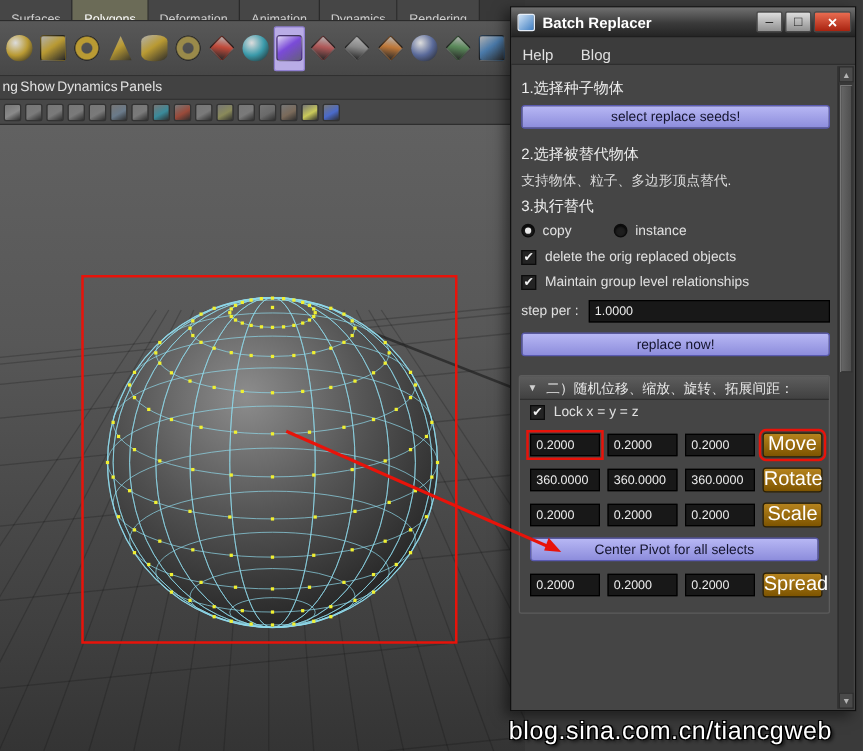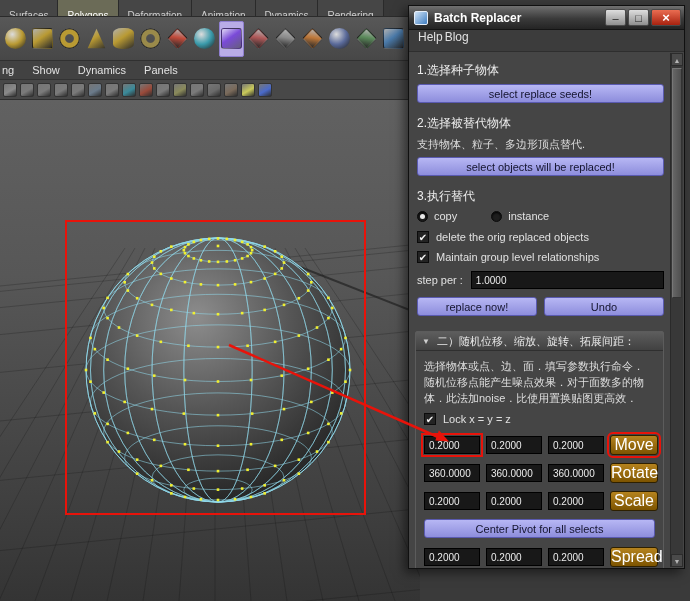--- a/index.html
+++ b/index.html
@@ -19,52 +19,52 @@
     padding:2px 3px;gap:2px;border-bottom:1px solid #303030;overflow:hidden}
   .shelf-cell{width:25px;height:36px;display:flex;align-items:center;justify-content:center;border-radius:2px}
   .shelf-cell.selected{background:#b9ace6;border:1px solid #8f7fd0}
   .shp{width:21px;height:21px}
   .shp-sphere,.shp-torus{border-radius:50%}
   .shp-cube{border-radius:3px;border:1px solid rgba(0,0,0,.4)}
   .shp-cone{clip-path:polygon(50% 4%,92% 96%,8% 96%)}
   .shp-cylinder{border-radius:9px/5px}
   .shp-tool{width:15px;height:15px;transform:rotate(45deg);border-radius:2px;border:1px solid rgba(0,0,0,.4)}
   .panel-menus{position:absolute;left:0;top:61px;width:100%;height:19px;background:#424242;
-    display:flex;align-items:center;gap:18px;padding-left:2px;font-size:11px;color:#e2e2e2;
+    display:flex;align-items:center;gap:2px;padding-left:2px;font-size:11px;color:#e2e2e2;
     border-bottom:1px solid #333;overflow:hidden}
   .vp-iconrow{position:absolute;left:0;top:80px;width:100%;height:20px;background:#484848;
     display:flex;align-items:center;gap:3px;padding-left:3px;border-bottom:1px solid #2e2e2e;overflow:hidden}
   .vp-ic{width:14px;height:14px;border-radius:2px;border:1px solid #333}
   .viewport{position:absolute;left:0;top:100px;width:420px;height:501px;
     background:linear-gradient(#616161 0%,#575757 35%,#3d3d3d 85%,#343434)}
   .viewport svg{position:absolute;left:0;top:0}
 
   
   .dialog{position:absolute;left:408px;top:5px;width:277px;height:564px;background:#454545;
     border:1px solid #101010;box-shadow:-4px 4px 10px rgba(0,0,0,.5);z-index:10}
   .titlebar{height:24px;background:linear-gradient(#707070,#3a3a3a 55%,#242424);
     display:flex;align-items:center;padding:0 3px 0 5px;border-bottom:1px solid #141414}
   .app-icon{width:14px;height:14px;background:linear-gradient(135deg,#cfe2f5,#3f7ec2);
     border:1px solid #e6eef8;border-radius:2px;margin-right:6px;flex:none}
   .title{color:#fff;font-size:12px;font-weight:bold;flex:1;white-space:nowrap}
   .winbtn{width:21px;height:17px;margin-left:2px;display:flex;align-items:center;justify-content:center;
     font-size:11px;color:#1c1c1c;background:linear-gradient(#dedede,#8f8f8f);
     border:1px solid #4a4a4a;border-radius:2px;flex:none}
   .winbtn.close{background:linear-gradient(#ea6d52,#a8220f);color:#fff;font-weight:bold;width:30px;font-size:13px}
-  .menubar{height:22px;background:#3c3c3c;display:flex;align-items:flex-start;gap:2px;padding-left:9px;
+  .menubar{height:22px;background:#3c3c3c;display:flex;align-items:flex-end;gap:22px;padding-left:9px;
     font-size:12px;color:#e0e0e0;border-bottom:1px solid #2e2e2e}
   .content{position:absolute;left:0;top:46px;right:14px;bottom:0;padding:8px 6px 0 8px;overflow:hidden}
 
   .sec-h{font-size:12px;font-weight:normal;color:#ededed;margin:2px 0 5px;white-space:nowrap}
   .btn-purple{display:block;width:100%;height:19px;background:linear-gradient(#b7b7f4,#8d8ddc);
     border:1px solid #5a5ab0;border-radius:3px;font-size:11px;color:#14142e;text-align:center;
     line-height:16px;margin-bottom:12px;font-family:inherit;cursor:default}
   .note{font-size:11px;color:#dcdcdc;margin:0 0 5px;white-space:nowrap}
   .radio-row{display:flex;align-items:center;gap:34px;margin:2px 0 9px;font-size:11px;color:#e0e0e0}
-  .radio{display:flex;align-items:flex-end;gap:6px}
+  .radio{display:flex;align-items:flex-start;gap:6px}
   .radio-dot{width:11px;height:11px;border-radius:50%;background:#1e1e1e;border:1px solid #0b0b0b;
     box-shadow:inset 0 1px 2px #000;position:relative;flex:none}
   .radio-dot.on::after{content:"";position:absolute;left:2px;top:2px;width:5px;height:5px;border-radius:50%;background:#e9e9e9}
   .chk-row{display:flex;align-items:center;gap:7px;margin:0 0 8px;font-size:11px;color:#e0e0e0}
   .chk{width:12px;height:12px;background:#232323;border:1px solid #0b0b0b;color:#f2f2f2;
     font-size:10px;line-height:11px;text-align:center;flex:none}
   .step-row{display:flex;align-items:center;gap:8px;margin:2px 0 8px;font-size:11px;color:#e0e0e0}
   .step-row input{flex:1;height:18px}
   input.fld{background:#181818;border:1px solid #000;color:#ececec;font-size:10px;
     font-family:"Liberation Sans",sans-serif;padding:0 4px}
@@ -405,21 +405,20 @@
       <span>Help</span>
       <span>Blog</span>
     </div>
 
     <div class="content">
       <div class="sec-h">1.选择种子物体</div>
       <button class="btn-purple">select replace seeds!</button>
 
       <div class="sec-h">2.选择被替代物体</div>
       <div class="note">支持物体、粒子、多边形顶点替代.</div>
-      <button class="btn-purple">select objects will be replaced!</button>
 
       <div class="sec-h">3.执行替代</div>
       <div class="radio-row">
         <span class="radio">
           <span class="radio-dot on"></span>
           <span>copy</span>
         </span>
         <span class="radio">
           <span class="radio-dot"></span>
           <span>instance</span>
@@ -435,34 +434,28 @@
         <span>Maintain group level relationships</span>
       </div>
 
       <div class="step-row">
         <span>step per :</span>
         <input class="fld" value="1.0000" style="">
       </div>
 
       <div class="btn-row">
         <button class="btn-purple">replace now!</button>
-        <button class="btn-purple">Undo</button>
       </div>
 
       <div class="frame">
         <div class="frame-hdr">
           <span class="collapse-arrow">▼</span>
           <span>二）随机位移、缩放、旋转、拓展间距：</span>
         </div>
         <div class="frame-body">
-          <div class="desc">
-            <div>选择物体或点、边、面．填写参数执行命令．</div>
-            <div>随机位移点能产生噪点效果．对于面数多的物</div>
-            <div>体．此法加noise．比使用置换贴图更高效．</div>
-          </div>
 
           <div class="chk-row lock-row">
             <span class="chk">✔</span>
             <span>Lock x = y = z</span>
           </div>
 
           <div class="num-row">
             <input class="fld hl-red" value="0.2000" style="">
             <input class="fld" value="0.2000" style="">
             <input class="fld" value="0.2000" style="">
@@ -499,13 +492,14 @@
       <div class="sb-btn bottom">▼</div>
     </div>
   </div>
 
   <svg id="overlay" width="690" height="601">
     <rect x="66" y="221" width="299" height="293" fill="none" stroke-width="2" stroke="#e8130a"></rect>
     <line x1="229" y1="345" x2="438" y2="437" stroke-width="2.5" stroke="#e8130a"></line>
     <polygon points="449,441.5 435.3,440.4 438.9,430.2" fill="#e8130a"></polygon>
   </svg>
 
+  <div class="watermark">blog.sina.com.cn/tiancgweb</div>
 </div>
 
 </body></html>

